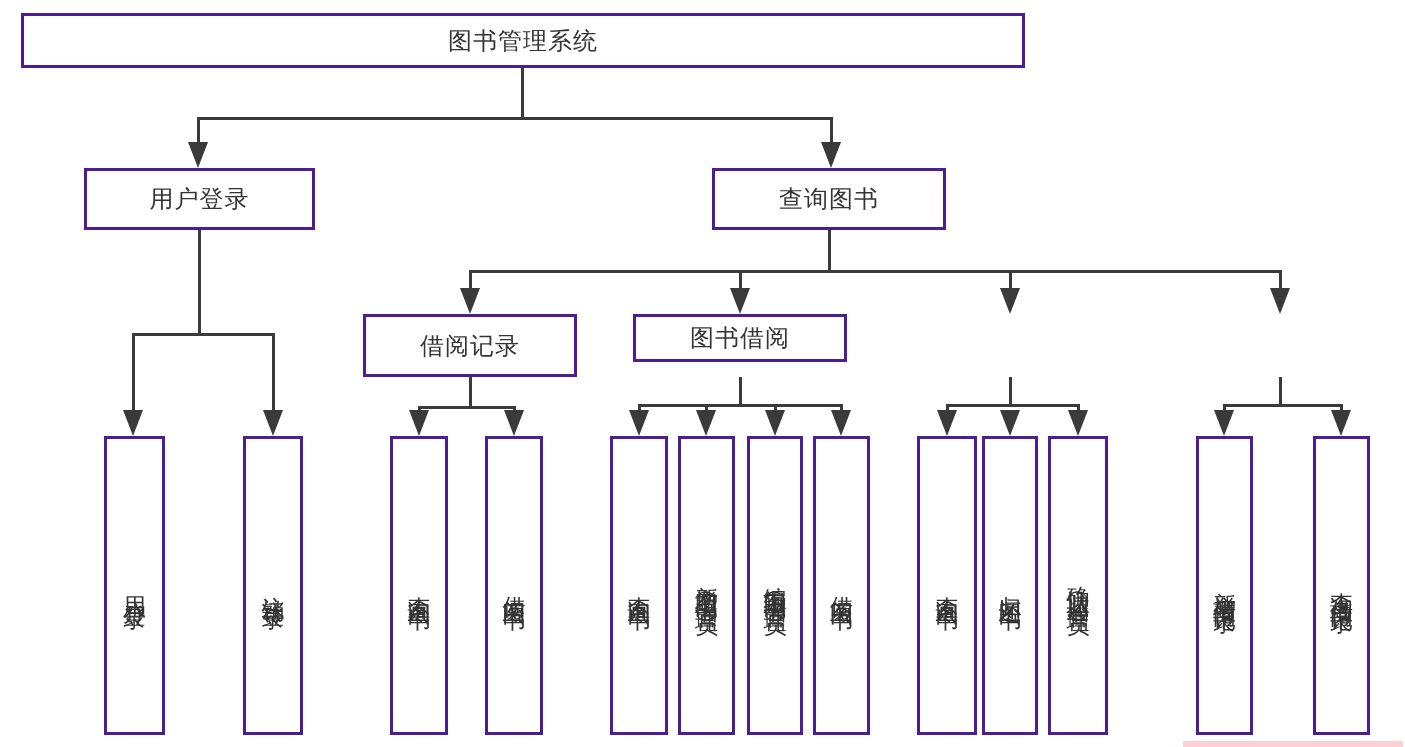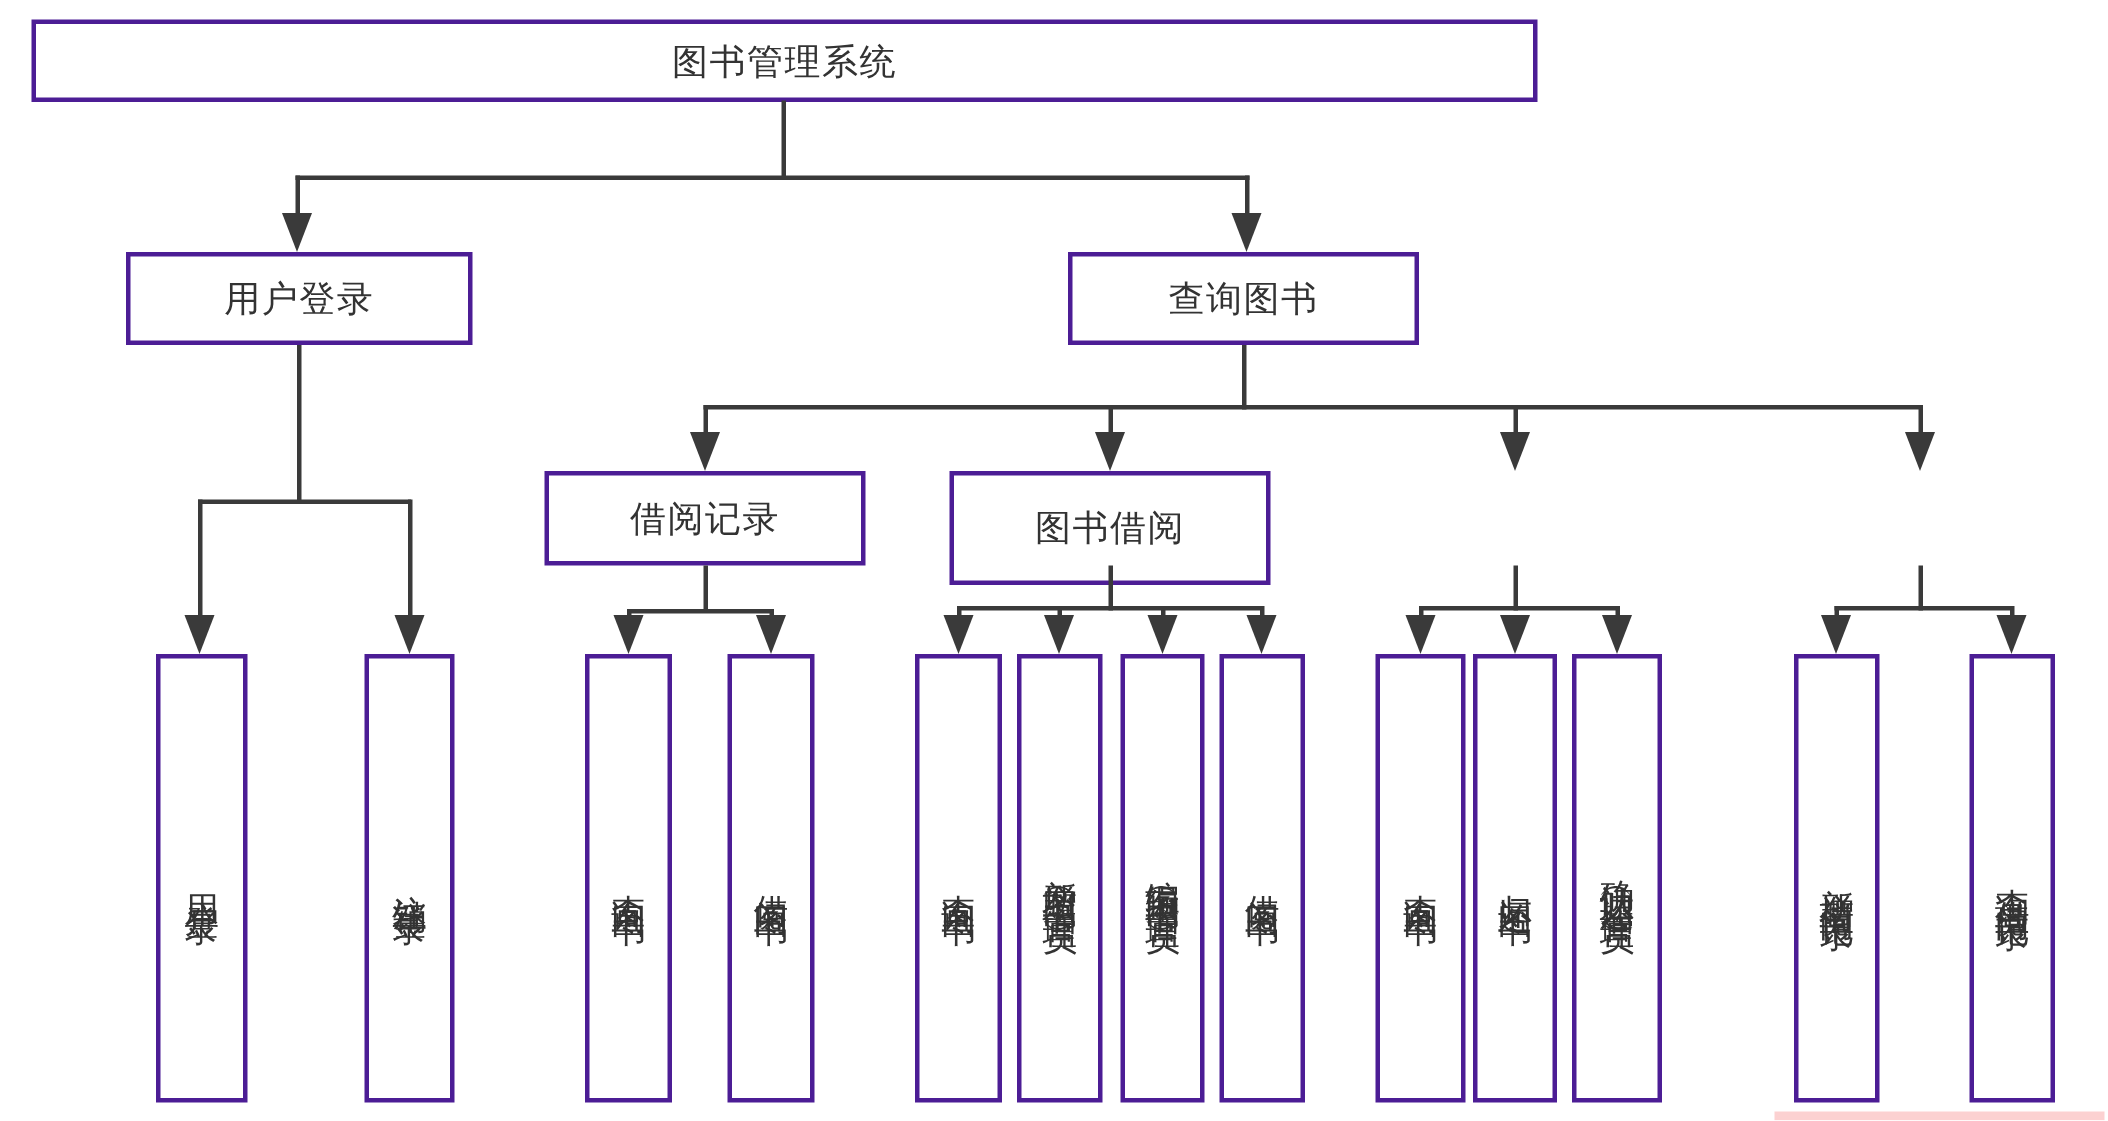--- a/index.html
+++ b/index.html
@@ -93,21 +93,21 @@
   <div class="vline" style="left:739px;top:270px;height:22px;"></div>
   <div class="arrow" style="left:730px;top:288px;"></div>
   <div class="vline" style="left:1009px;top:270px;height:22px;"></div>
   <div class="arrow" style="left:1000px;top:288px;"></div>
   <div class="vline" style="left:1279px;top:270px;height:22px;"></div>
   <div class="arrow" style="left:1270px;top:288px;"></div>
 
   <div class="box" style="left:363px;top:314px;width:214px;height:63px;">
     <span>借阅记录</span>
   </div>
-  <div class="box" style="left:633px;top:314px;width:214px;height:76px;">
+  <div class="box" style="left:633px;top:314px;width:214px;height:48px;">
     <span>图书借阅</span>
   </div>
 
   <div class="vline" style="left:469px;top:377px;height:31px;"></div>
   <div class="hline" style="left:418px;top:406px;width:98px;"></div>
   <div class="vline" style="left:418px;top:406px;height:8px;"></div>
   <div class="arrow" style="left:409px;top:410px;"></div>
   <div class="vline" style="left:513px;top:406px;height:8px;"></div>
   <div class="arrow" style="left:504px;top:410px;"></div>
 

